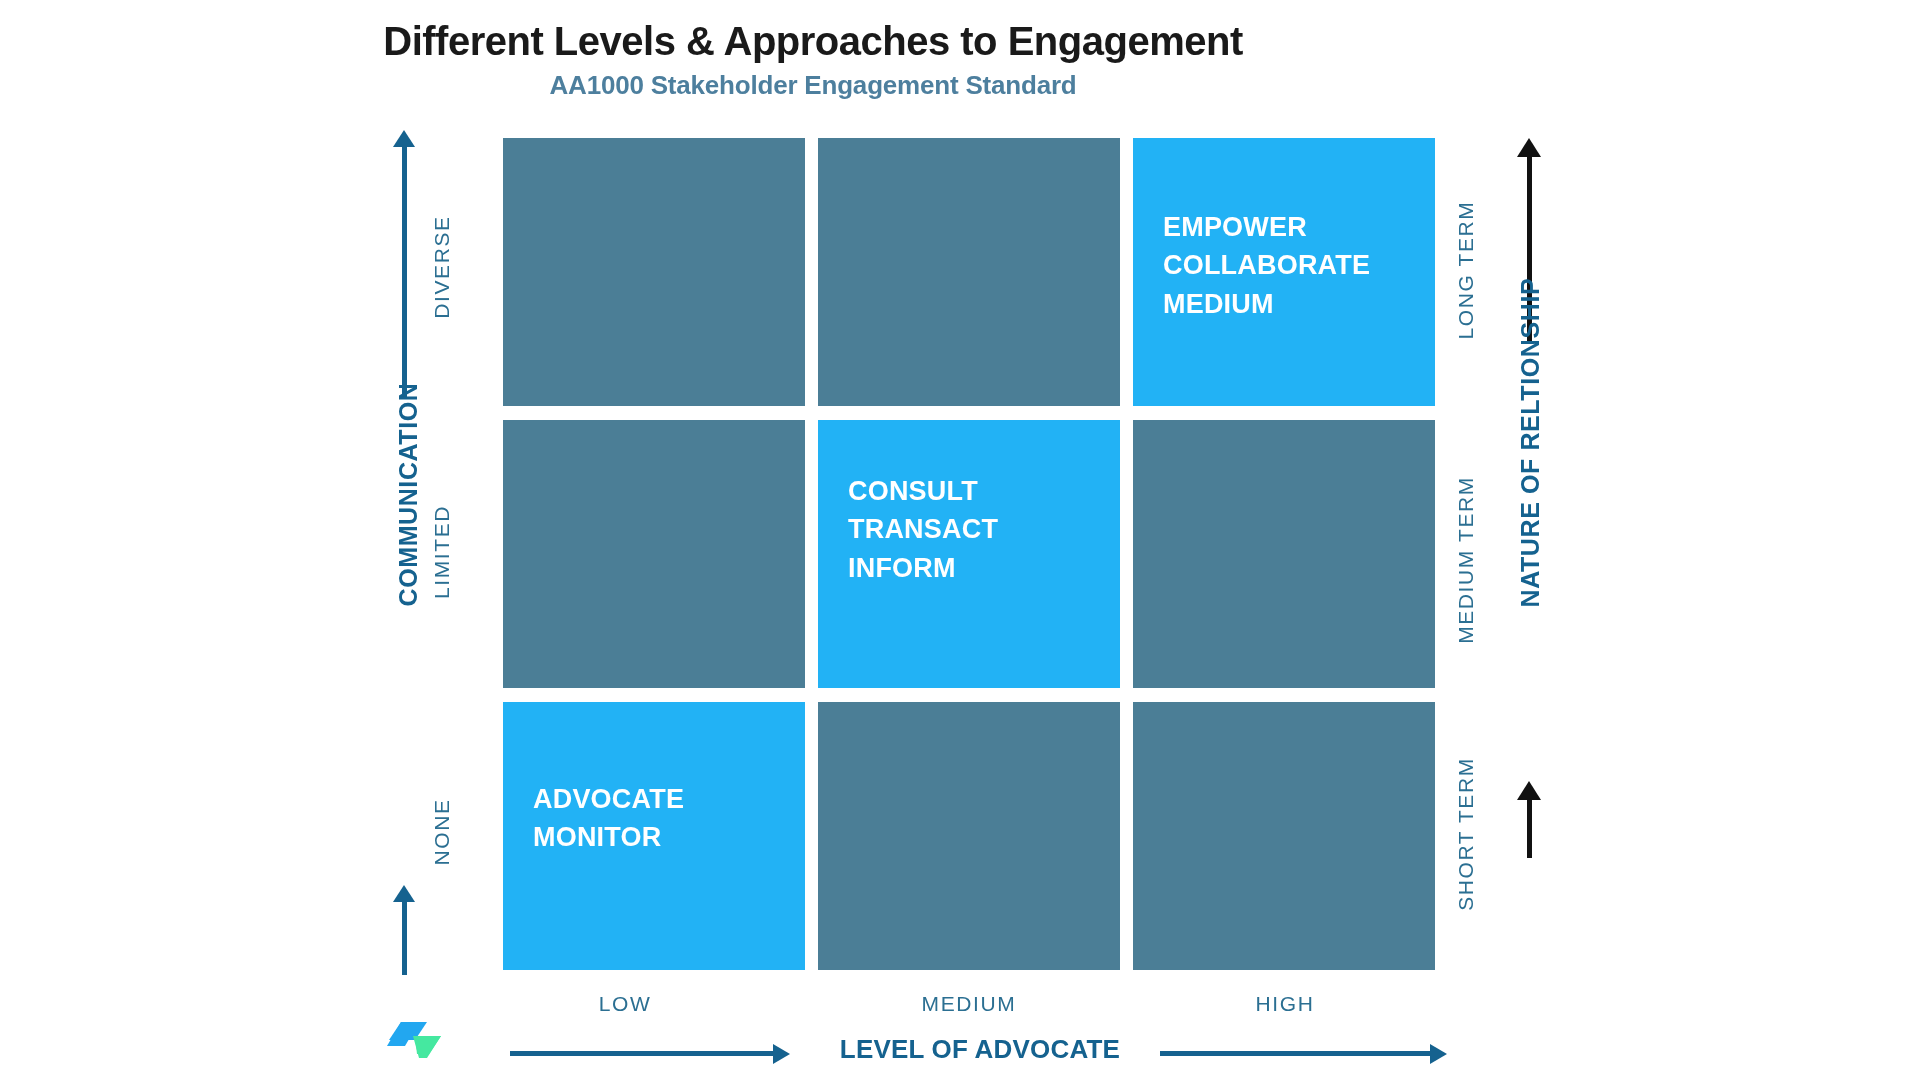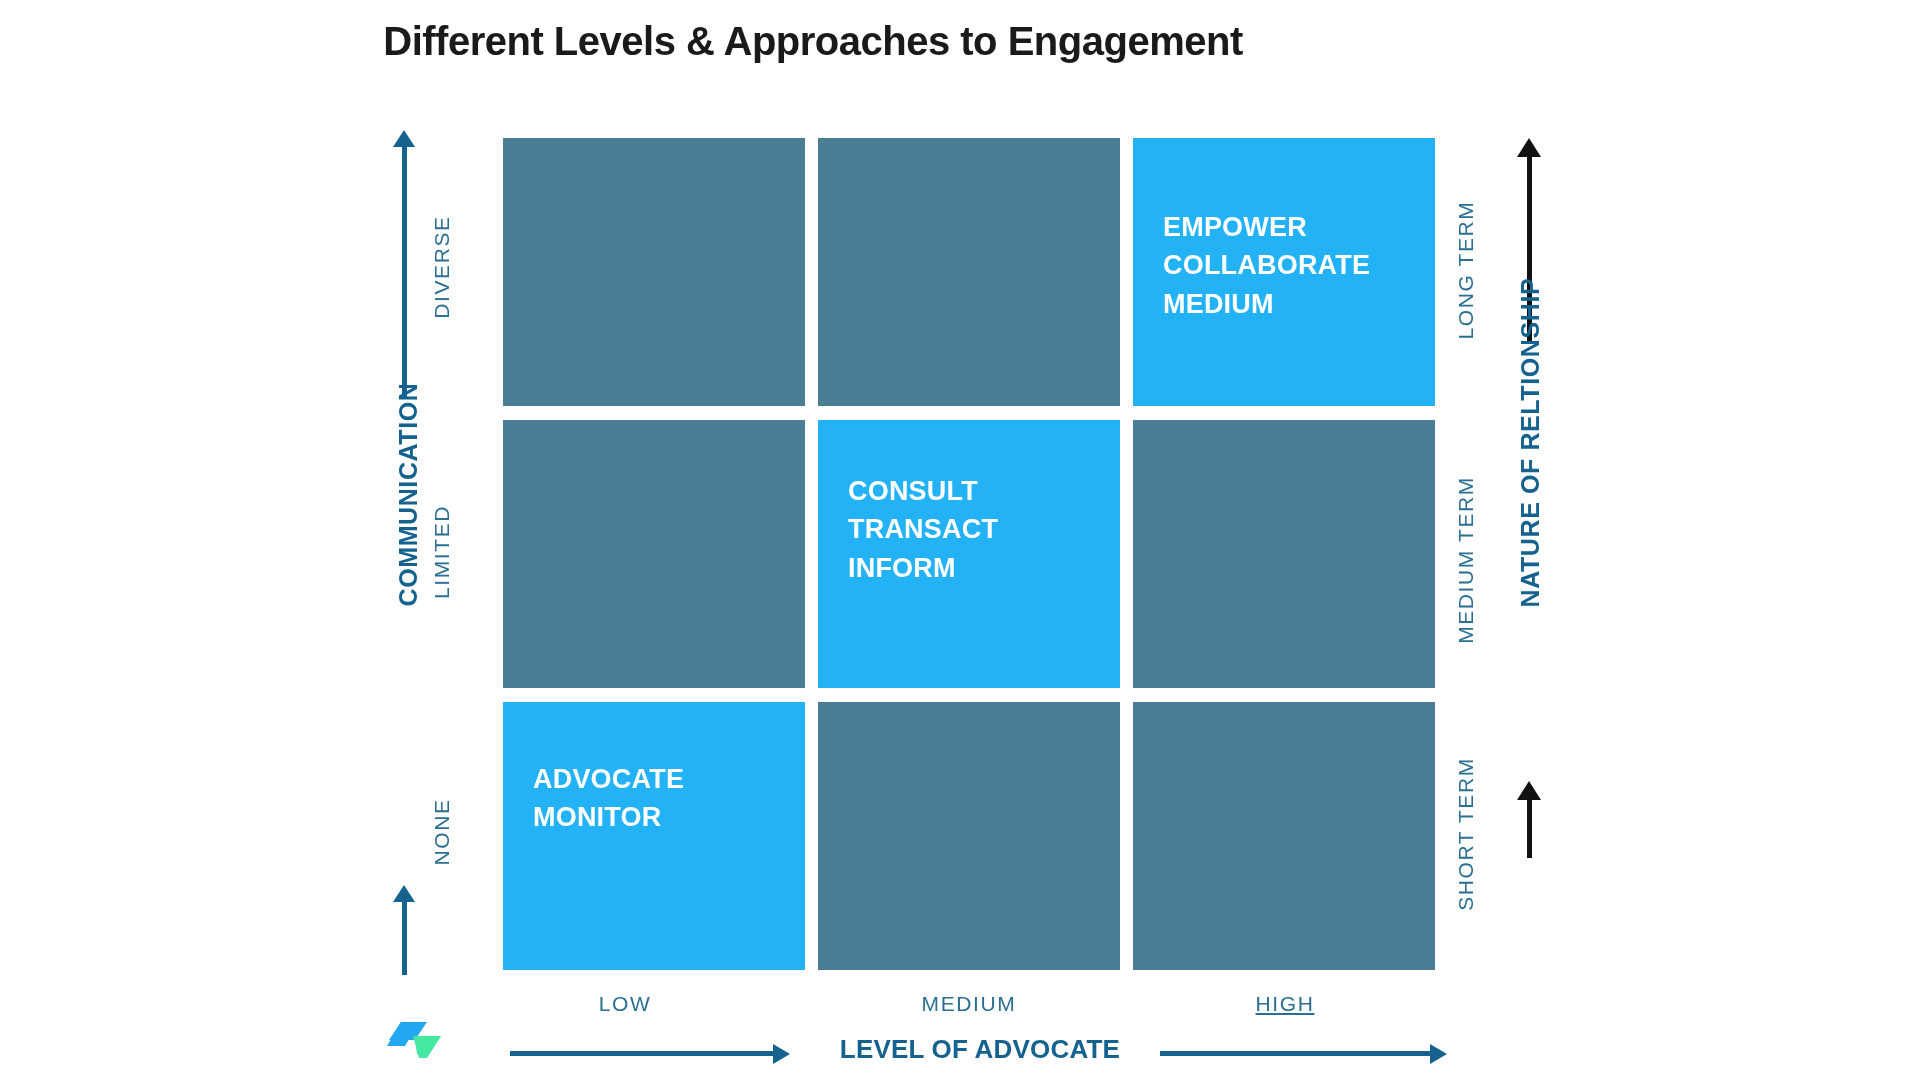--- a/index.html
+++ b/index.html
@@ -65,21 +65,21 @@
     font-size: 27px;
     font-weight: bold;
     line-height: 1.42;
     letter-spacing: 0.2px;
   }
   .cell-lines .ln { display: block; white-space: nowrap; }
 
   
   .row-top .cell-lines  { margin-top: 28px; }
   .row-mid .cell-lines  { margin-top: 10px; }
-  .row-bot .cell-lines  { margin-top: 16px; }
+  .row-bot .cell-lines  { margin-top: 36px; }
 
   
   #left-axis {
     position: absolute;
     left: 380px;
     top: 130px;
     width: 50px;
     height: 845px;
   }
   .vline {
@@ -192,21 +192,21 @@
     position: absolute;
     top: 992px;
     width: 300px;
     text-align: center;
     font-size: 21px;
     color: #2b6f92;
     letter-spacing: 1.6px;
   }
   #col-low    { left: 475px; }
   #col-medium { left: 819px; }
-  #col-high   { left: 1135px; text-decoration: underline; }
+  #col-high   { left: 1135px; }
 
   
   #bottom-axis {
     position: absolute;
     left: 500px;
     top: 1034px;
     width: 960px;
     height: 40px;
   }
   #bottom-axis .hline {
@@ -247,20 +247,21 @@
     top: 1016px;
     width: 62px;
     height: 44px;
   }
 </style>
 </head>
 <body>
 
 <div id="header">
   <h1 id="main-title">Different Levels &amp; Approaches to Engagement</h1>
+  <h2 id="sub-title">AA1000 Stakeholder Engagement Standard</h2>
 </div>
 
 <div id="left-axis">
   <div class="varrow-head head-top"></div>
   <div class="vline seg-top"></div>
   <div class="varrow-head head-bot"></div>
   <div class="vline seg-bot"></div>
   <div id="left-axis-label">COMMUNICATION</div>
 </div>
 

